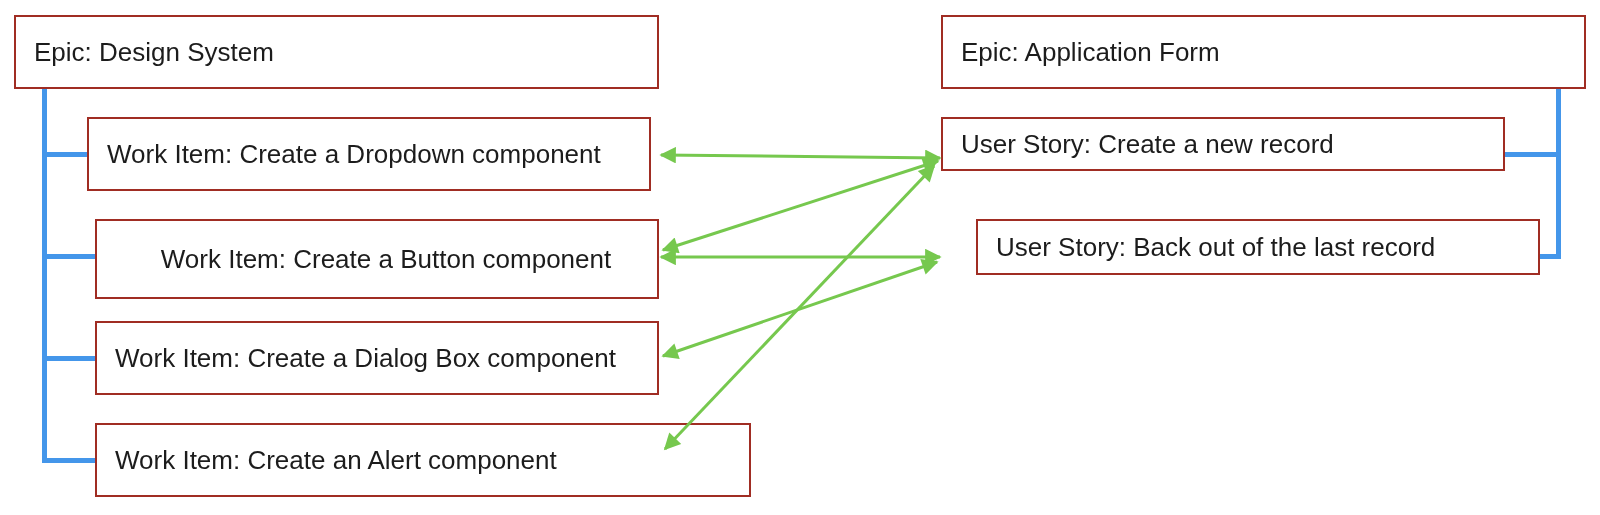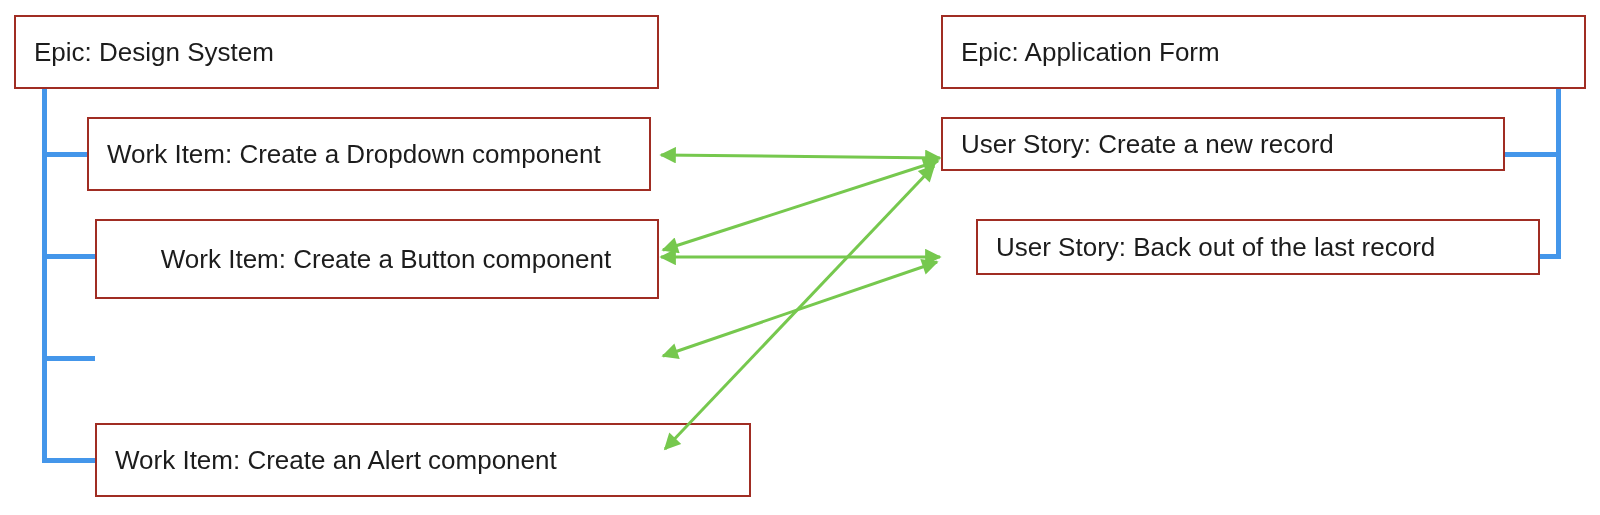--- a/index.html
+++ b/index.html
@@ -65,20 +65,23 @@
 
   <div class="box" style="left:14px; top:15px; width:645px; height:74px;">
     <span>Epic: Design System</span>
   </div>
   <div class="box" style="left:87px; top:117px; width:564px; height:74px;">
     <span>Work Item: Create a Dropdown component</span>
   </div>
   <div class="box" style="left:95px; top:219px; width:564px; height:80px;justify-content:center;">
     <span>Work Item: Create a Button component</span>
   </div>
+  <div class="box" style="left:95px; top:321px; width:564px; height:74px;">
+    <span>Work Item: Create a Dialog Box component</span>
+  </div>
   <div class="box" style="left:95px; top:423px; width:656px; height:74px;">
     <span>Work Item: Create an Alert component</span>
   </div>
 
   <div class="box" style="left:941px; top:15px; width:645px; height:74px;">
     <span>Epic: Application Form</span>
   </div>
   <div class="box" style="left:941px; top:117px; width:564px; height:54px;">
     <span>User Story: Create a new record</span>
   </div>

